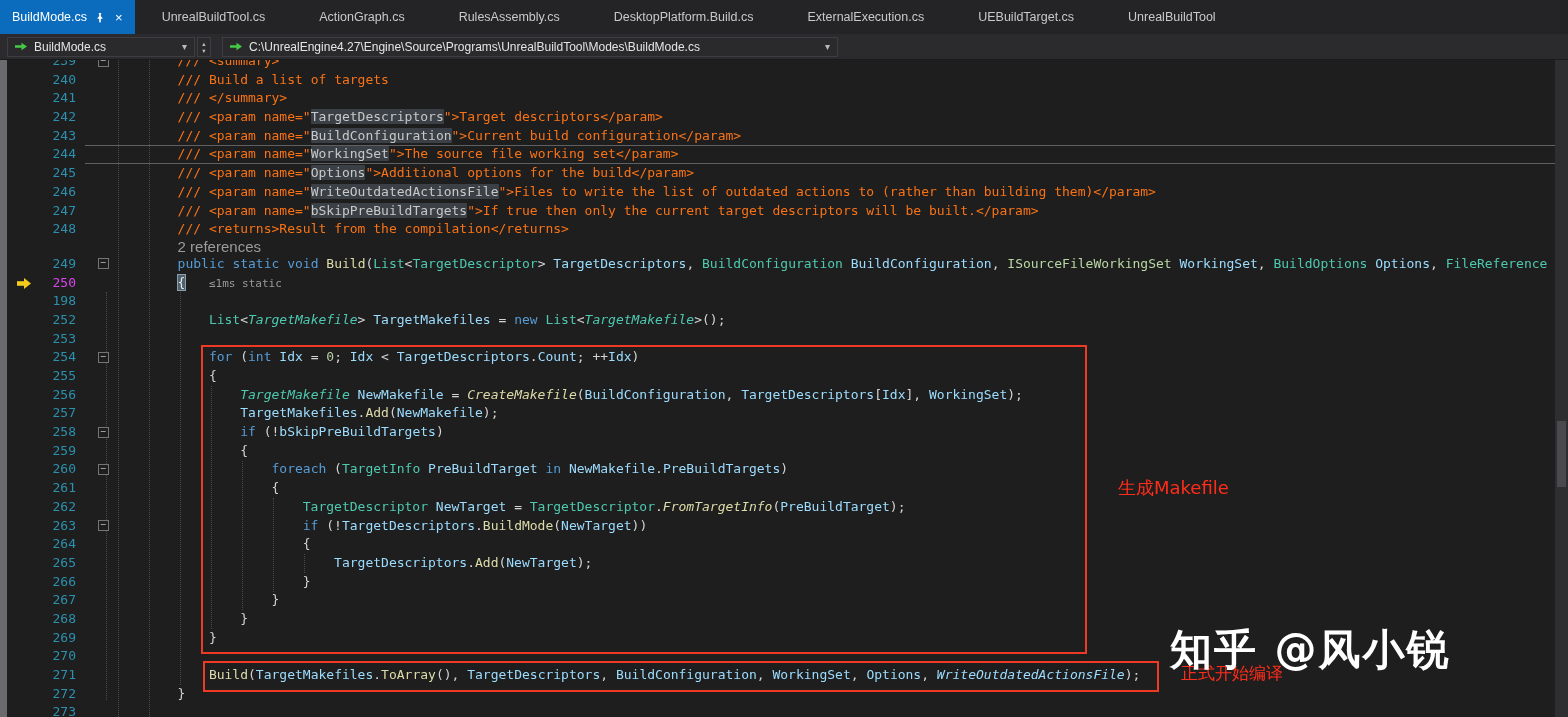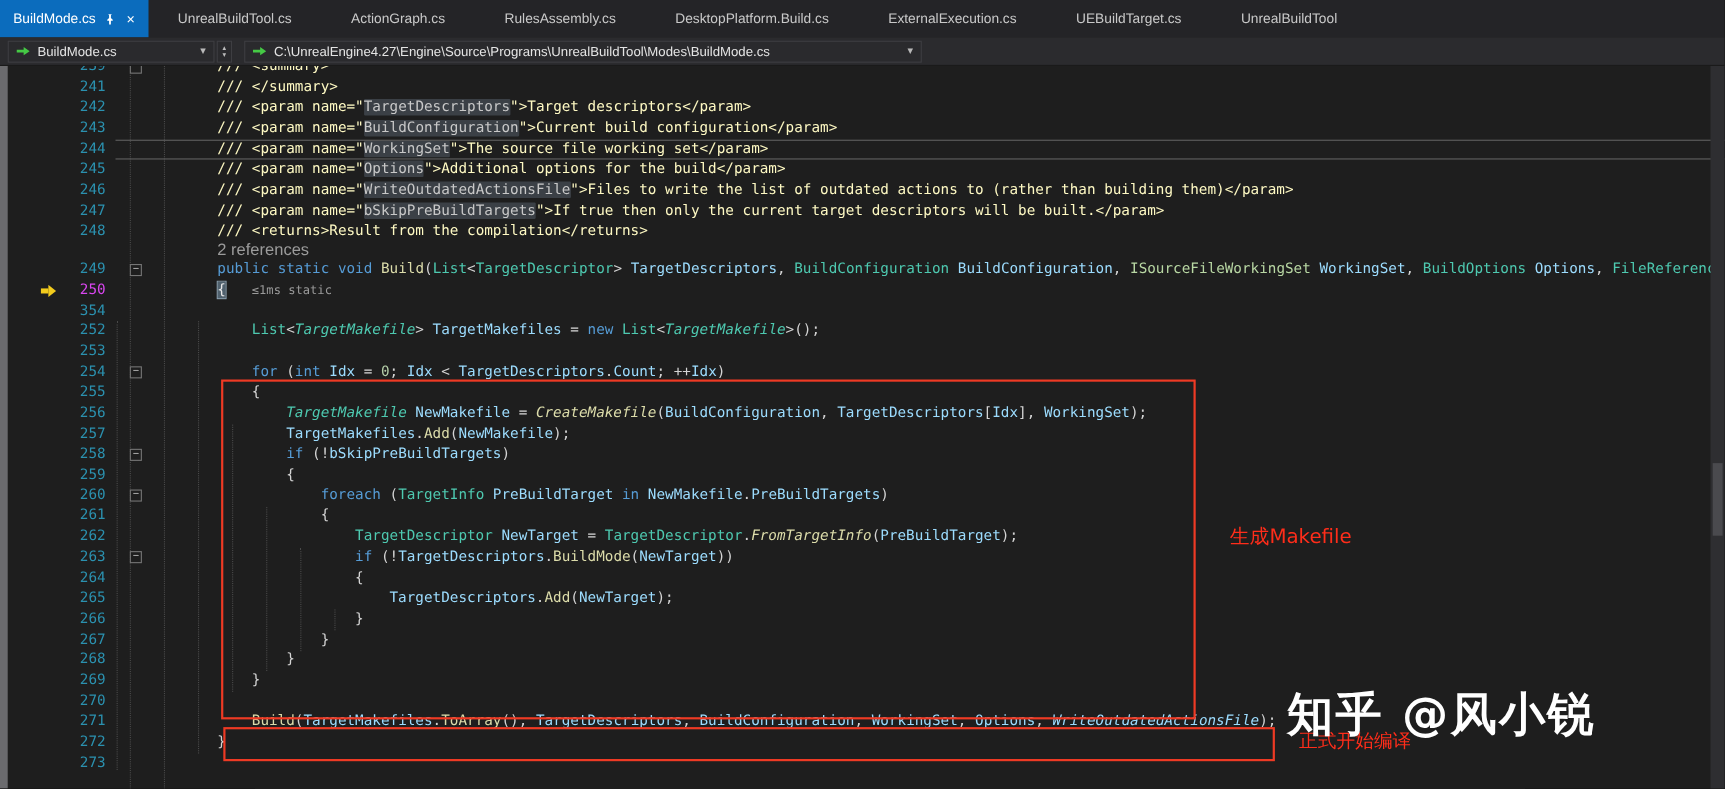--- a/index.html
+++ b/index.html
@@ -19,36 +19,36 @@
   .combo .chev{margin-left:auto;color:#b9b9b9;font-size:10px;}
   .combo.scope{margin-left:7px;width:188px;}
   .combo.path{margin-left:11px;width:616px;}
   .spinner{margin-left:2px;width:14px;height:20px;border:1px solid #3e3e42;box-sizing:border-box;background:#2a2a2d;
            display:flex;flex-direction:column;align-items:center;justify-content:center;color:#bdbdbd;font-size:6.5px;line-height:7px;}
 
   
   .editor{position:absolute;left:0;top:60px;right:0;bottom:0;overflow:hidden;background:#1e1e1e;}
   .gutstrip{position:absolute;left:0;top:0;bottom:0;width:7px;background:#6b6b6e;z-index:5;}
   .rows{position:absolute;left:0;right:0;top:-8px;z-index:2;}
-  .row{display:flex;height:18.7px;line-height:18.7px;position:relative;padding-left:7px;margin-left:20px;}
+  .row{display:flex;height:18.7px;line-height:18.7px;position:relative;padding-left:7px;}
   .glyph{flex:0 0 28px;width:28px;position:relative;}
   .glyph svg{position:absolute;left:10px;top:4px;}
   .lnum{flex:0 0 46px;width:46px;text-align:right;padding-right:5px;box-sizing:border-box;
         font-family:"DejaVu Sans Mono","Liberation Mono",monospace;font-size:13px;color:#2b91af;}
   .row.dbg .lnum{color:#d946ef;}
   .outl{flex:0 0 34px;width:34px;position:relative;}
   .fold{position:absolute;left:17px;top:3.5px;width:11px;height:11px;box-sizing:border-box;border:1px solid #757575;
         background:#1e1e1e;color:#c8c8c8;font-size:10px;line-height:8px;text-align:center;}
   .code{flex:1;white-space:pre;overflow:hidden;font-family:"DejaVu Sans Mono","Liberation Mono",monospace;font-size:13px;}
   .row.lens{height:16px;line-height:16px;}
   .lenst{font-family:"Liberation Sans",sans-serif;font-size:15px;color:#9b9b9b;}
   .curline{position:absolute;left:85px;right:0;top:0;bottom:0;border-top:1px solid #606060;border-bottom:1px solid #606060;pointer-events:none;}
 
   
-  .c{color:#fef9c3;} .a{color:#c8c8c8;background:#3b4046;border-radius:1px;}
+  .c{color:#f97316;} .a{color:#c8c8c8;background:#3b4046;border-radius:1px;}
   .k{color:#569cd6;} .t{color:#4ec9b0;} .ti{color:#4ec9b0;font-style:italic;}
   .f{color:#b8d7a3;} .m{color:#dcdcaa;} .mi{color:#dcdcaa;font-style:italic;}
   .p{color:#9cdcfe;} .pi{color:#9cdcfe;font-style:italic;}
   .n{color:#b5cea8;} .x{color:#d4d4d4;}
   .g{color:#9a9a9a;font-size:11px;}
   .b{background:#50616e;outline:1px solid #8aa0b0;color:#e8e8e8;}
 
   
   .iguide{position:absolute;width:0;border-left:1px dotted #4a4a4a;z-index:1;}
 
@@ -122,20 +122,26 @@
         <div class="row">
           <div class="glyph"></div>
           <div class="lnum">239</div>
           <div class="outl">
             <span class="fold">−</span>
           </div>
           <div class="code" style="padding-left:62.6px"><span class="c">/// &lt;summary&gt;</span></div>
         </div>
         <div class="row">
           <div class="glyph"></div>
+          <div class="lnum">240</div>
+          <div class="outl"></div>
+          <div class="code" style="padding-left:62.6px"><span class="c">/// Build a list of targets</span></div>
+        </div>
+        <div class="row">
+          <div class="glyph"></div>
           <div class="lnum">241</div>
           <div class="outl"></div>
           <div class="code" style="padding-left:62.6px"><span class="c">/// &lt;/summary&gt;</span></div>
         </div>
         <div class="row">
           <div class="glyph"></div>
           <div class="lnum">242</div>
           <div class="outl"></div>
           <div class="code" style="padding-left:62.6px"><span class="c">/// &lt;param name="</span><span class="a">TargetDescriptors</span><span class="c">"&gt;Target descriptors&lt;/param&gt;</span></div>
         </div>
@@ -196,21 +202,21 @@
               <rect x="0" y="3.2" width="7" height="4.6" fill="#f2cb1d"></rect>
               <path d="M7 0 L14 5.5 L7 11 Z" fill="#f2cb1d"></path>
             </svg>
           </div>
           <div class="lnum">250</div>
           <div class="outl"></div>
           <div class="code" style="padding-left:62.6px"><span class="b">{</span><span class="x">   </span><span class="g">≤1ms static</span></div>
         </div>
         <div class="row">
           <div class="glyph"></div>
-          <div class="lnum">354</div>
+          <div class="lnum">198</div>
           <div class="outl"></div>
           <div class="code" style="padding-left:0.0px"></div>
         </div>
         <div class="row">
           <div class="glyph"></div>
           <div class="lnum">252</div>
           <div class="outl"></div>
           <div class="code" style="padding-left:93.9px"><span class="t">List</span><span class="x">&lt;</span><span class="ti">TargetMakefile</span><span class="x">&gt; </span><span class="p">TargetMakefiles</span><span class="x"> = </span><span class="k">new</span><span class="x"> </span><span class="t">List</span><span class="x">&lt;</span><span class="ti">TargetMakefile</span><span class="x">&gt;();</span></div>
         </div>
         <div class="row">

